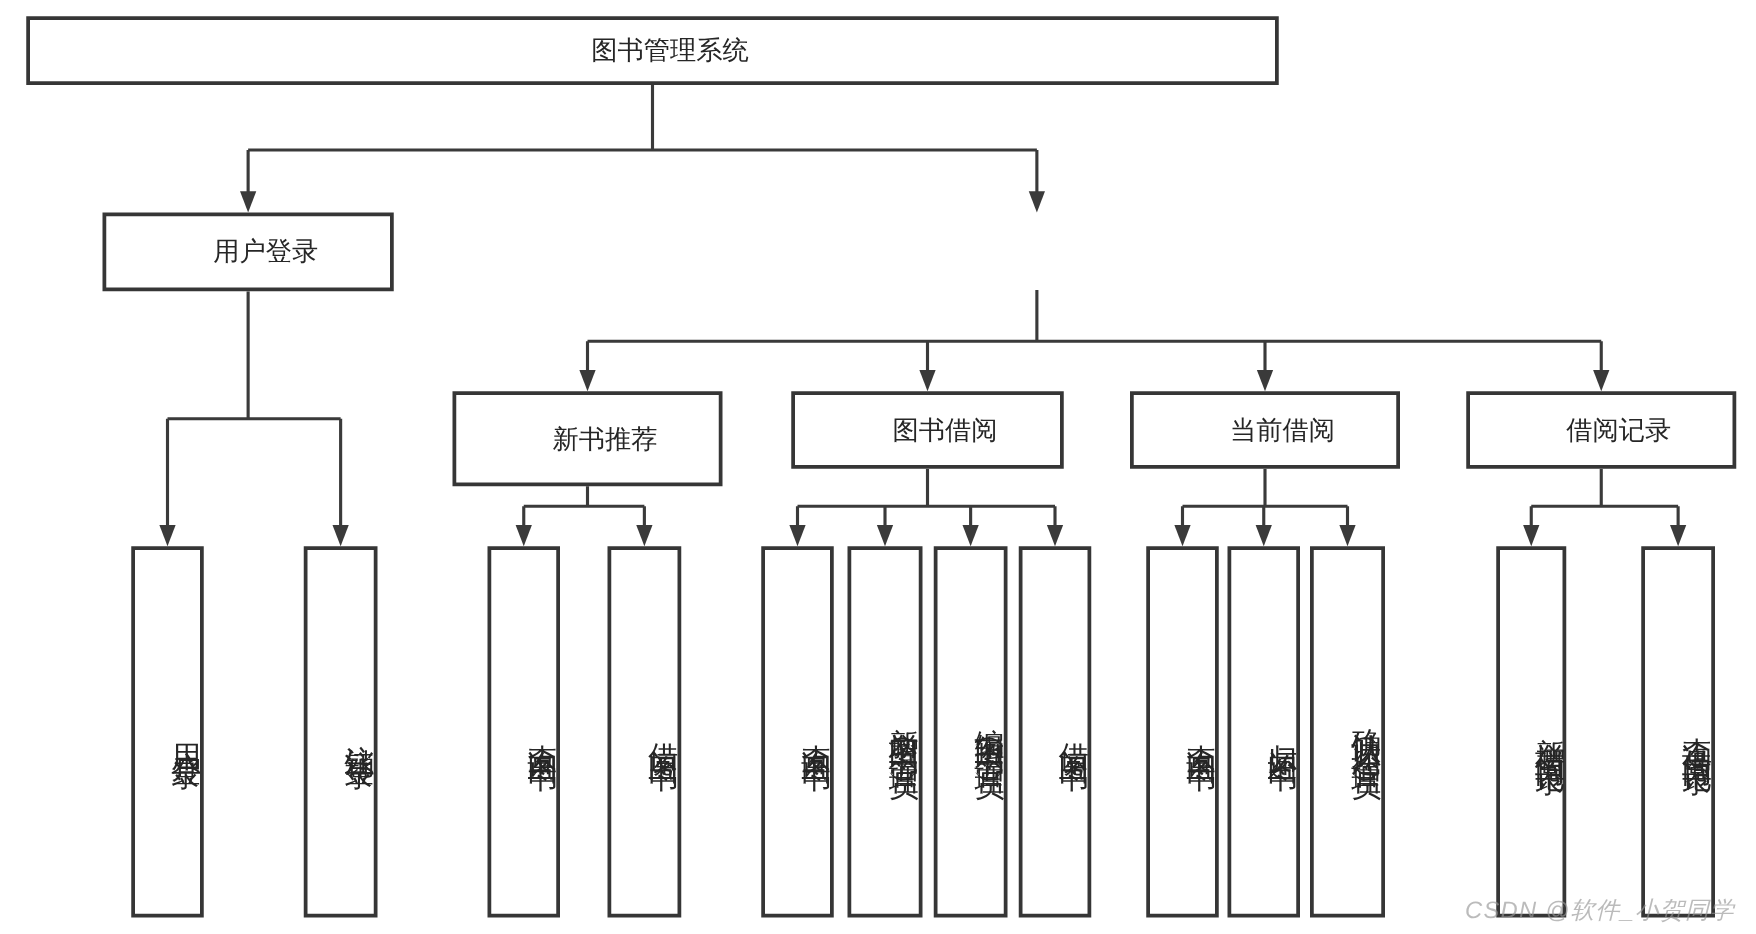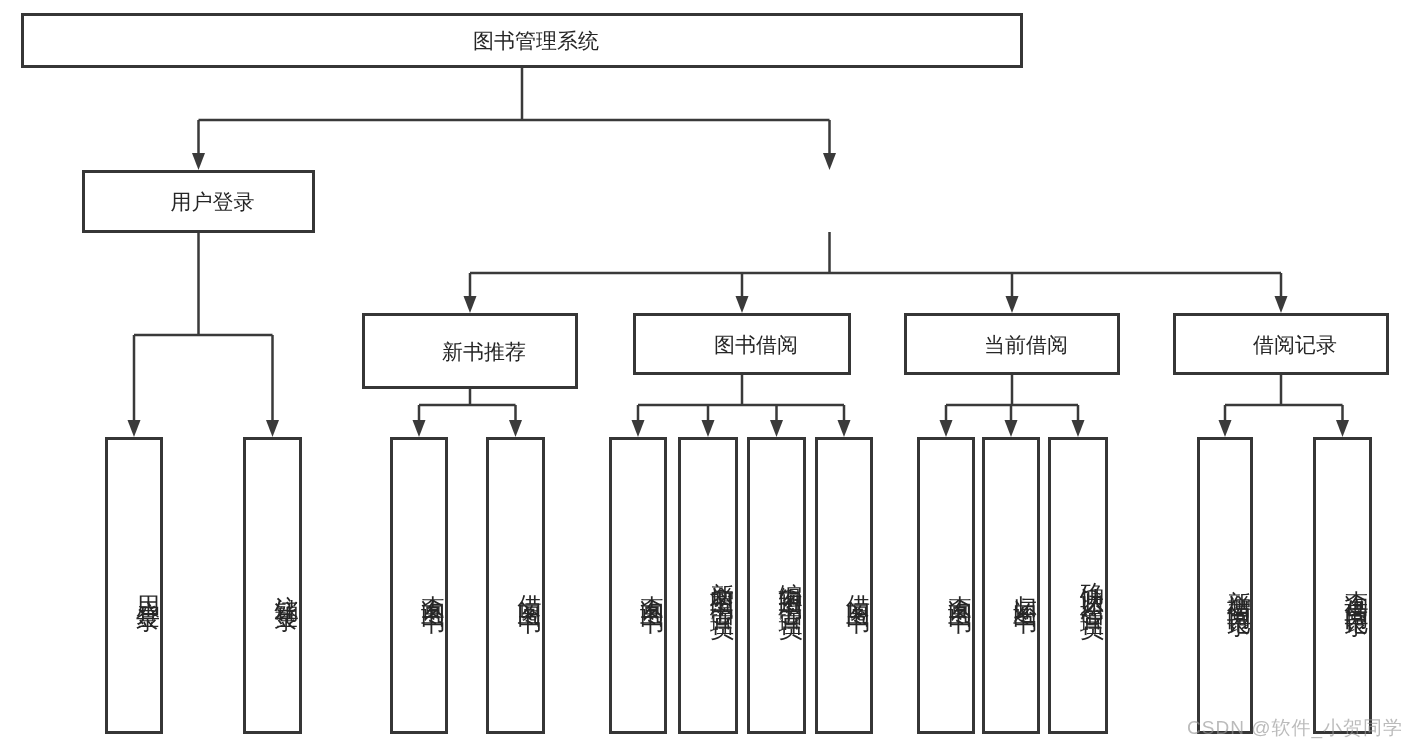--- a/index.html
+++ b/index.html
@@ -14,23 +14,23 @@
     position:absolute;box-sizing:border-box;
     border:3px solid #363636;background:#ffffff;
     display:flex;align-items:center;justify-content:center;
     color:#262626;font-size:21px;line-height:1;white-space:nowrap;padding-left:28px;
   }
   .box.v{
     writing-mode:vertical-rl;text-orientation:mixed;
     font-size:24px;letter-spacing:5px;line-height:1;
   }
   .watermark{
-    position:absolute;right:2px;bottom:6px;
+    position:absolute;right:17px;bottom:6px;
     font-size:19px;color:rgba(150,150,150,0.65);
-    letter-spacing:1px;z-index:5;
+    letter-spacing:1px;z-index:5;font-style:italic;
   }
 </style>
 </head>
 <body>
 
 <div class="stage">
 
   <svg class="wires" viewBox="0 0 1405 747" xmlns="http://www.w3.org/2000/svg">
 
     <path class="w" d="M522,68 V120 M198.5,120 H829.5 M198.5,120 V154 M829.5,120 V154"></path>

